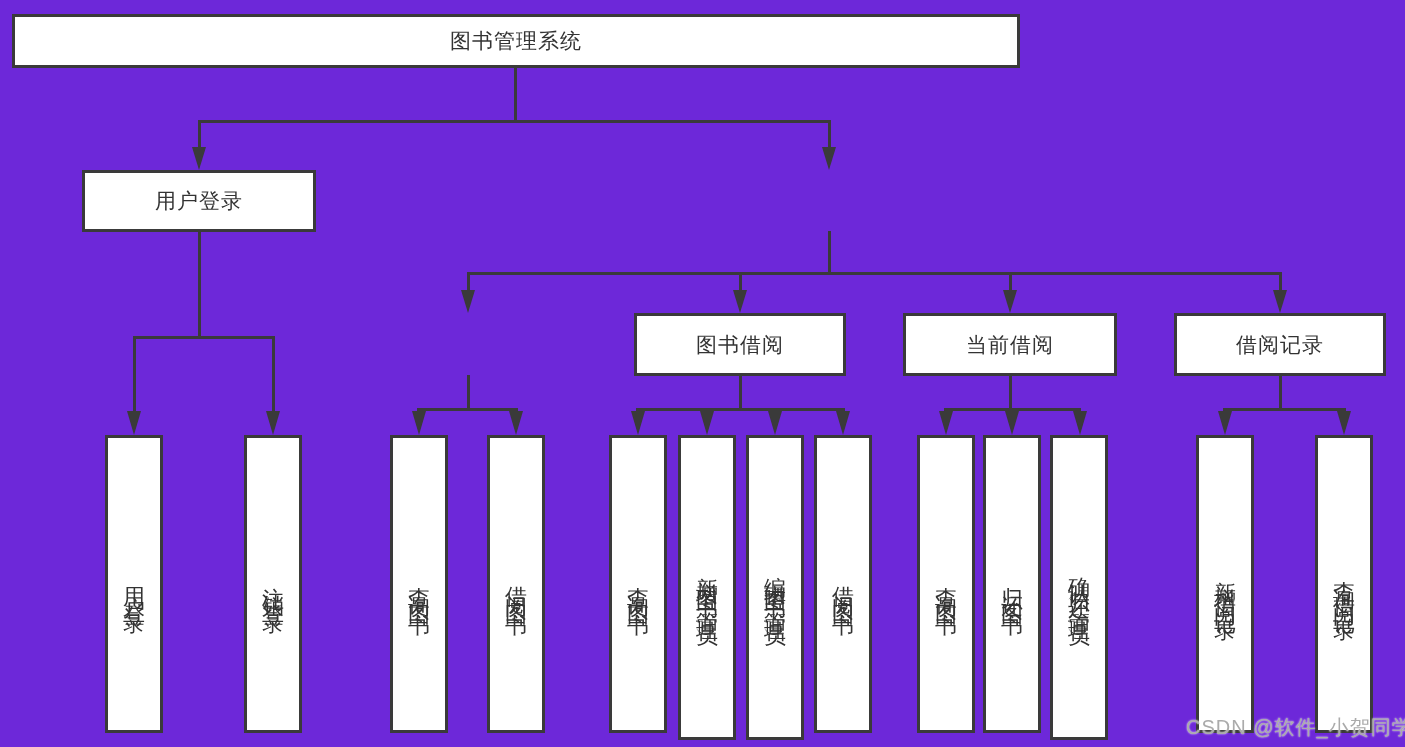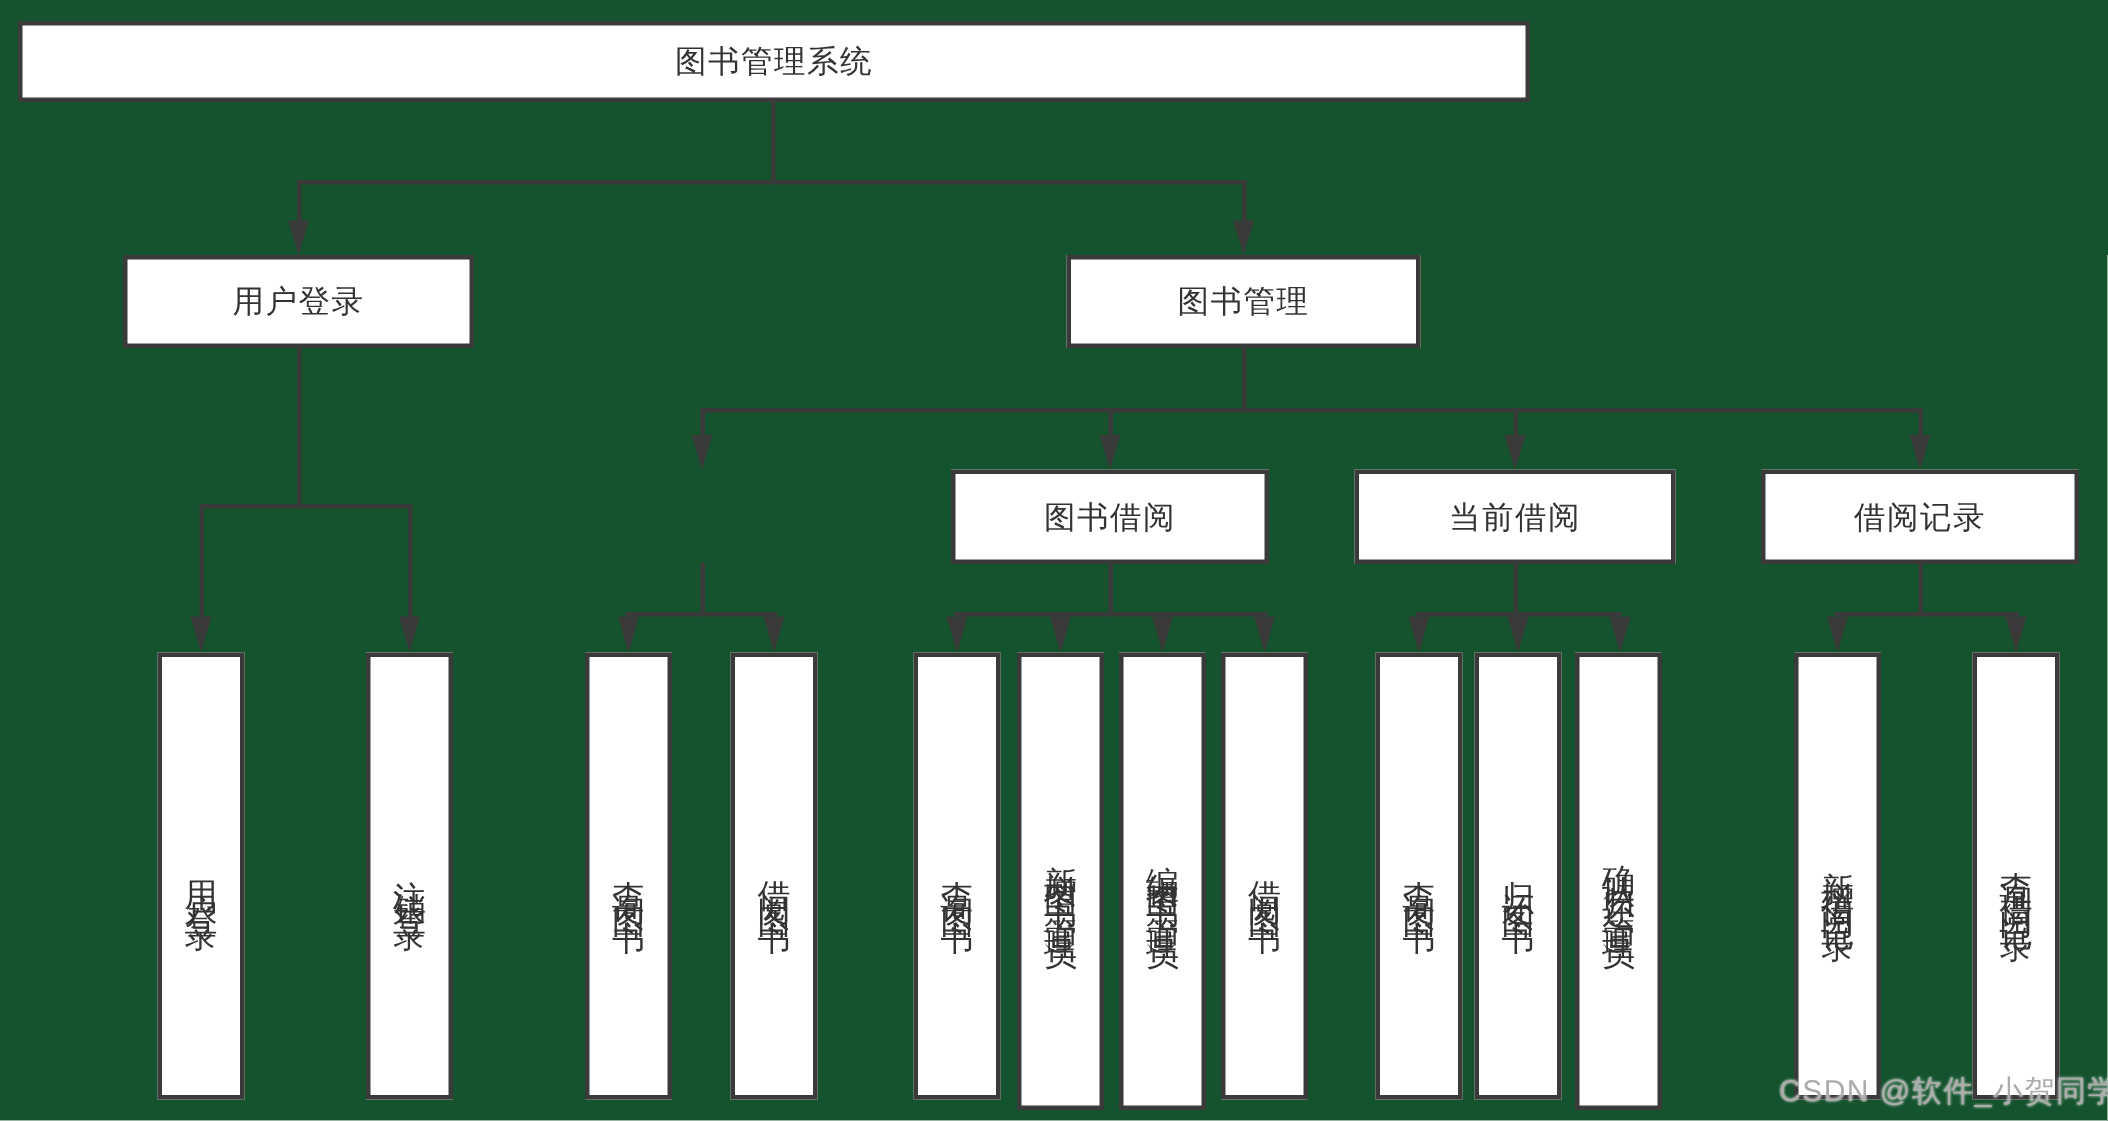--- a/index.html
+++ b/index.html
@@ -1,19 +1,19 @@
 <!DOCTYPE html>
 <html><head>
 <meta charset="utf-8">
 <style>
   html,body{margin:0;padding:0;background:#ffffff;}
   #canvas{
     position:relative;
     width:1405px;height:747px;
-    background:#14532d;
+    background:#6d28d9;
     font-family:"Liberation Sans","DejaVu Sans",sans-serif;
     overflow:hidden;
   }
   .node{
     position:absolute;
     box-sizing:border-box;
     border:3px solid #3a3a3a;
     background:#ffffff;
     display:flex;
     align-items:center;
@@ -55,21 +55,20 @@
   <div class="node hbox" style="left:12px;top:14px;width:1008px;height:54px;">图书管理系统</div>
 
   <div class="line" style="left:514px;top:67px;width:3px;height:56px;"></div>
   <div class="line" style="left:198px;top:120px;width:633px;height:3px;"></div>
   <div class="line" style="left:198px;top:120px;width:3px;height:30px;"></div>
   <div class="line" style="left:828px;top:120px;width:3px;height:30px;"></div>
   <div class="arrow" style="left:192px;top:147px;"></div>
   <div class="arrow" style="left:822px;top:147px;"></div>
 
   <div class="node hbox" style="left:82px;top:170px;width:234px;height:62px;">用户登录</div>
-  <div class="node hbox" style="left:711px;top:170px;width:236px;height:62px;">图书管理</div>
 
   <div class="line" style="left:198px;top:231px;width:3px;height:108px;"></div>
   <div class="line" style="left:133px;top:336px;width:142px;height:3px;"></div>
   <div class="line" style="left:133px;top:336px;width:3px;height:78px;"></div>
   <div class="line" style="left:272px;top:336px;width:3px;height:78px;"></div>
   <div class="arrow arrow-leaf" style="left:127px;top:411px;"></div>
   <div class="arrow arrow-leaf" style="left:266px;top:411px;"></div>
 
   <div class="line" style="left:828px;top:231px;width:3px;height:44px;"></div>
   <div class="line" style="left:467px;top:272px;width:814px;height:3px;"></div>

